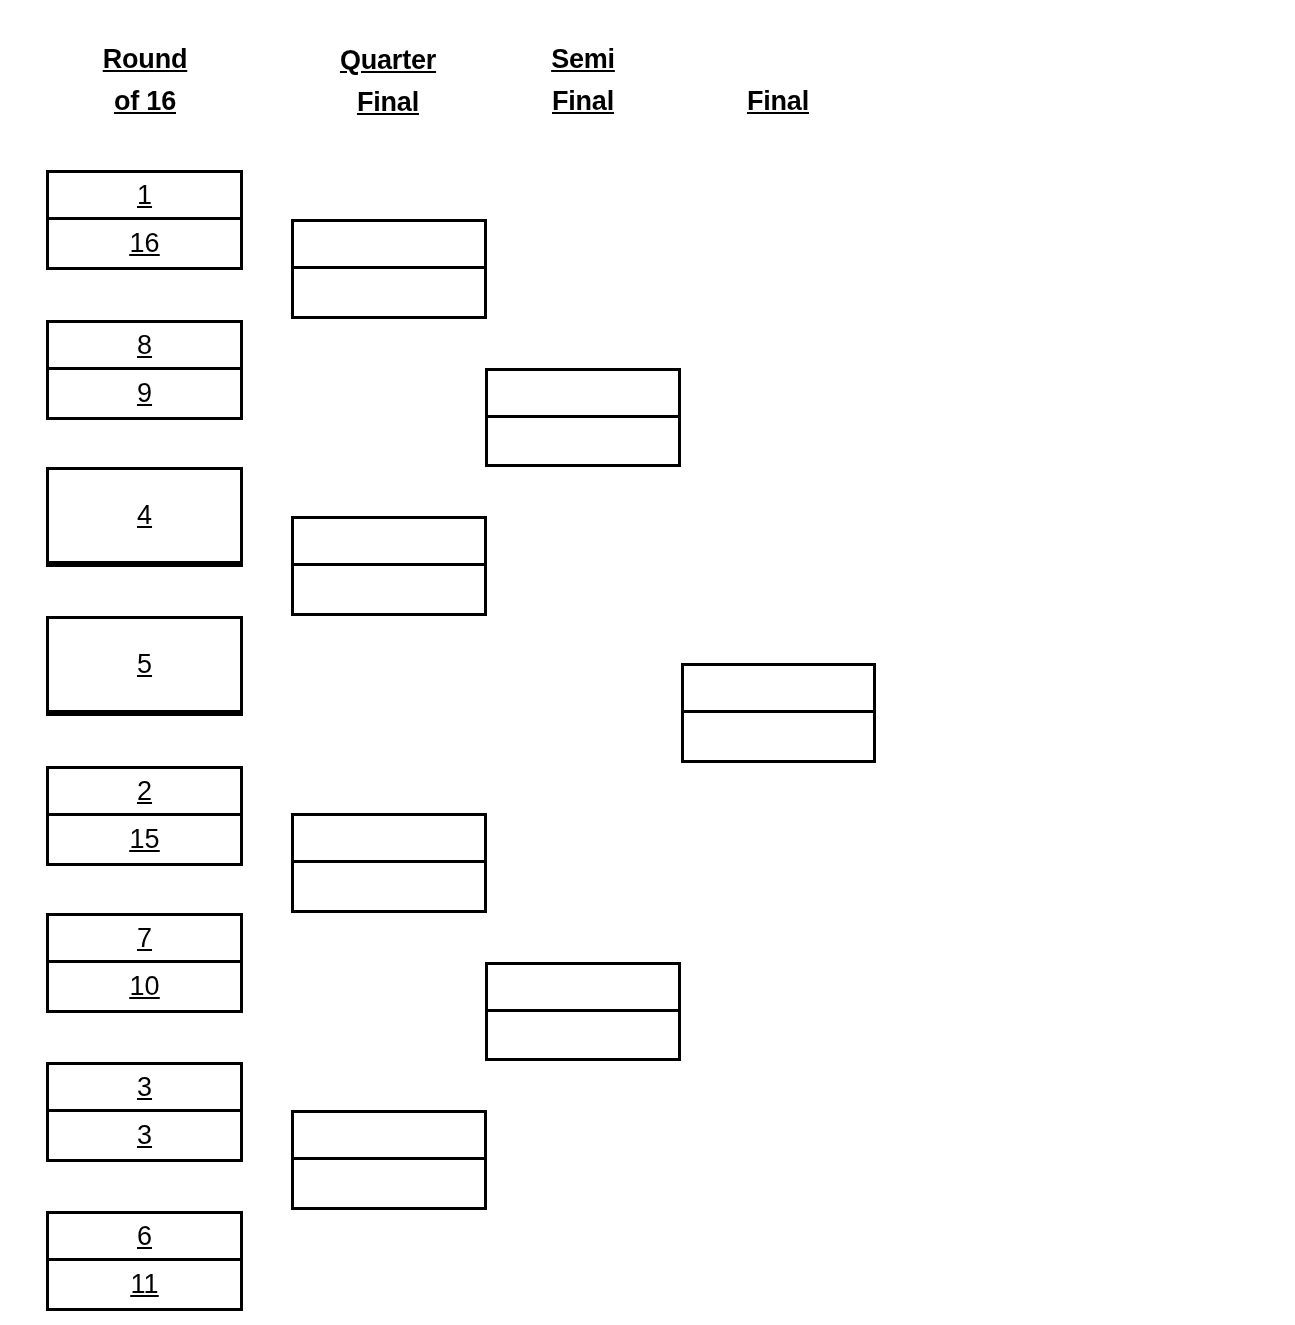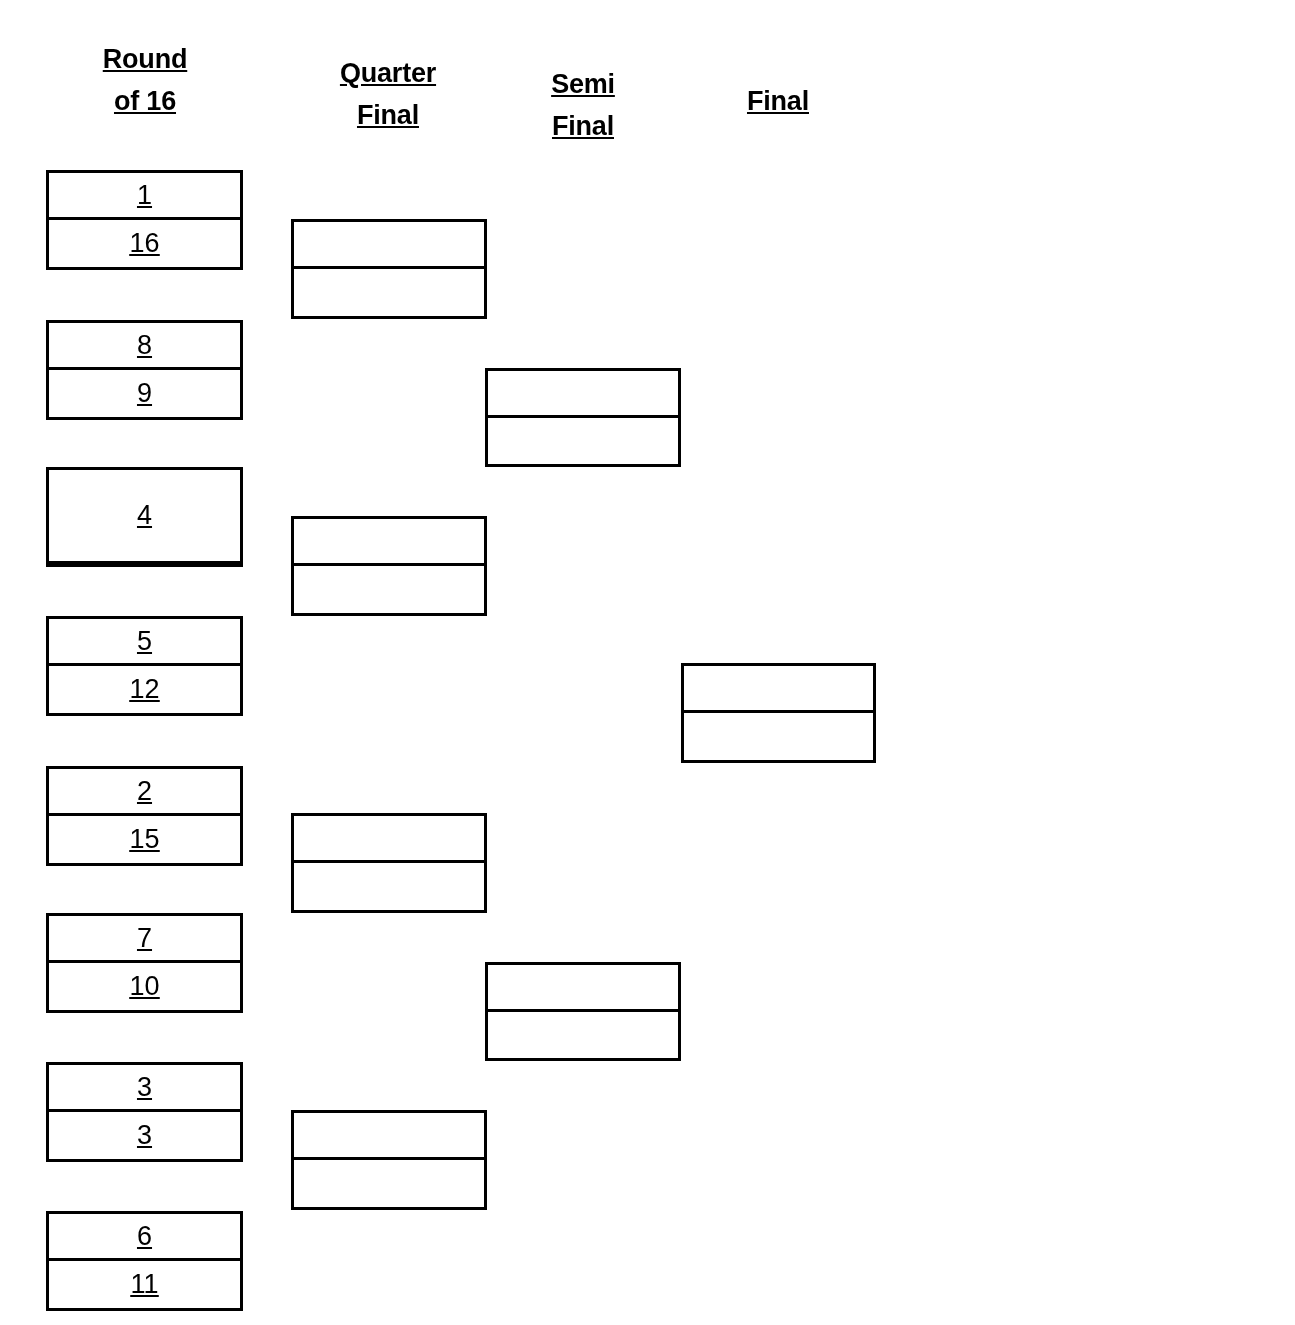--- a/index.html
+++ b/index.html
@@ -53,39 +53,38 @@
   .slot.top {
     border-bottom: 3px solid #000000;
   }
 </style>
 </head>
 <body>
 
 <div id="bracket-root">
     <div class="round-header" style="left: -15px; top: 38px; width: 320px;">Round
 of 16</div>
-    <div class="round-header" style="left: 228px; top: 52px; width: 320px;">Quarter
+    <div class="round-header" style="left: 228px; top: 39px; width: 320px;">Quarter
 Final</div>
-    <div class="round-header" style="left: 423px; top: 38px; width: 320px; margin-top: 25px;">Semi
+    <div class="round-header" style="left: 423px; top: 38px; width: 320px;">Semi
 Final</div>
     <div class="round-header" style="left: 618px; top: 80px; width: 320px;">Final</div>
     <div class="match-box" style="left: 46px; top: 170px; width: 197px; height: 100px;">
       <div class="slot top">1</div>
       <div class="slot bottom">16</div>
     </div>
     <div class="match-box" style="left: 46px; top: 320px; width: 197px; height: 100px;">
       <div class="slot top">8</div>
       <div class="slot bottom">9</div>
     </div>
     <div class="match-box" style="left: 46px; top: 467px; width: 197px; height: 100px;">
       <div class="slot top">4</div>
     </div>
     <div class="match-box" style="left: 46px; top: 616px; width: 197px; height: 100px;">
       <div class="slot top">5</div>
-      <div class="slot bottom">12</div>
     </div>
     <div class="match-box" style="left: 46px; top: 766px; width: 197px; height: 100px;">
       <div class="slot top">2</div>
       <div class="slot bottom">15</div>
     </div>
     <div class="match-box" style="left: 46px; top: 913px; width: 197px; height: 100px;">
       <div class="slot top">7</div>
       <div class="slot bottom">10</div>
     </div>
     <div class="match-box" style="left: 46px; top: 1062px; width: 197px; height: 100px;">

